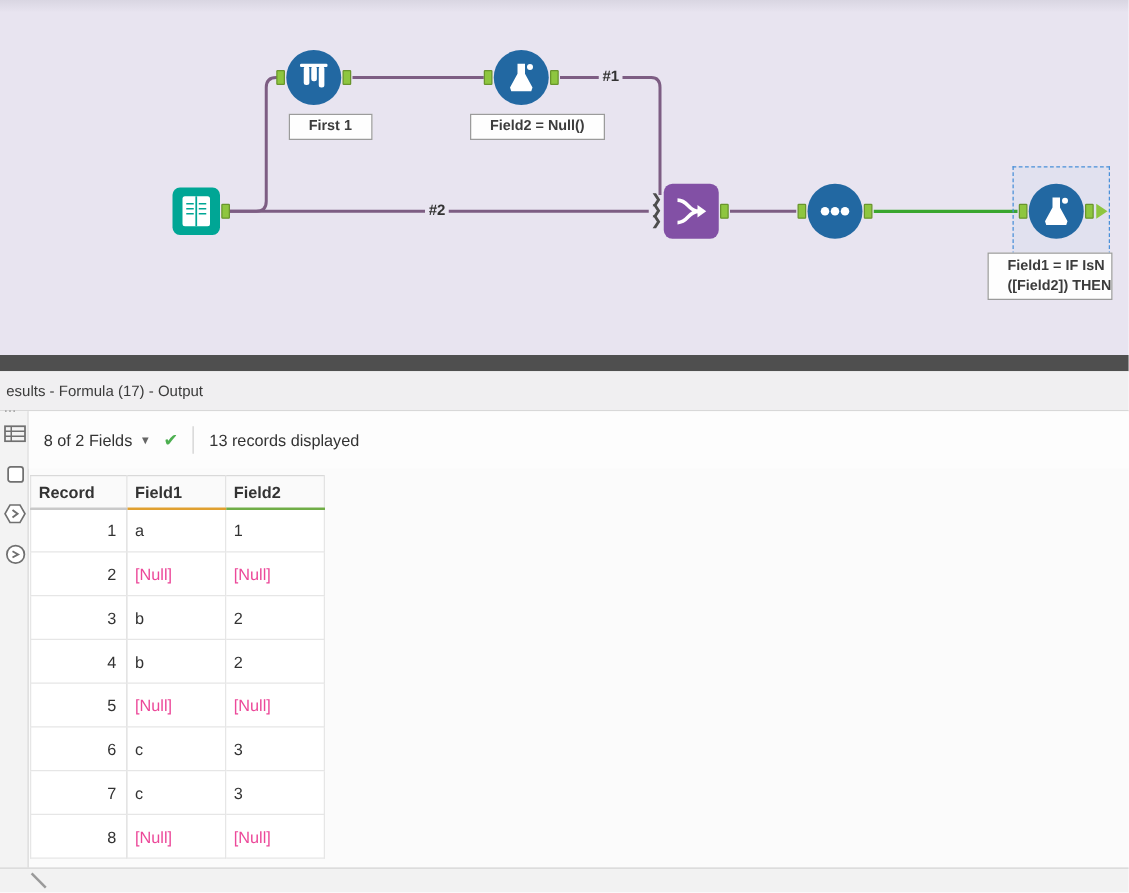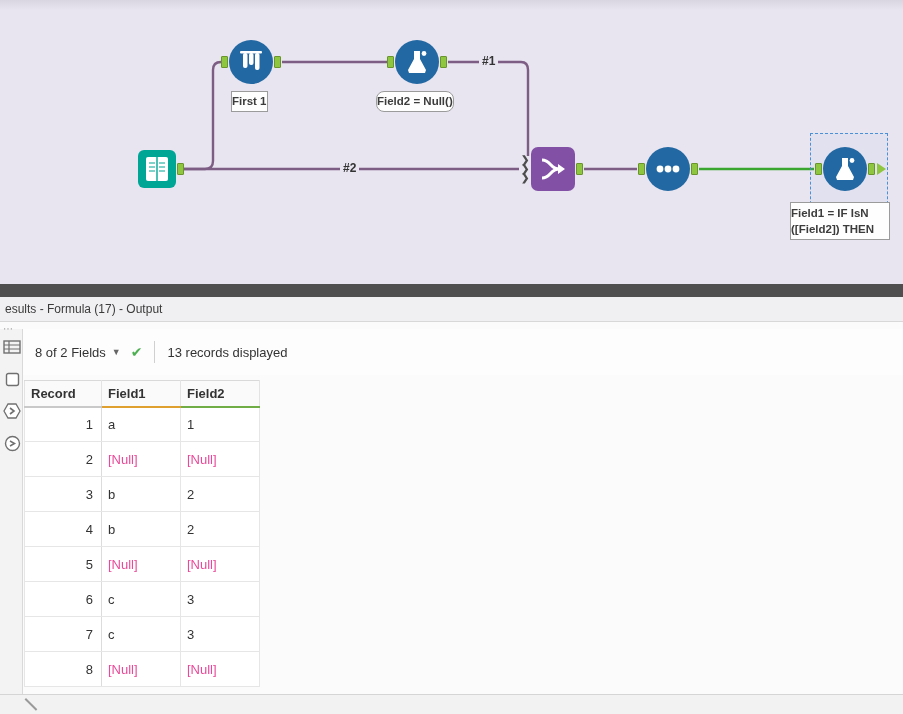--- a/index.html
+++ b/index.html
@@ -19,27 +19,27 @@
   .t-union { left:531px; top:147px; background:#8250a5; }
   .t-sort { left:646px; top:147px; background:#2268a2; }
   .t-formula2 { left:823px; top:147px; background:#2268a2; }
   .sel-rect { position:absolute; left:810px; top:133px; width:78px; height:76px;
               border:1px dashed #4a90d9; background:rgba(74,144,217,0.04); }
   .anchor { position:absolute; width:7px; height:12px; background:#8ec63f; border:1px solid #69952c; border-radius:1px; }
   .out-arrow { position:absolute; width:0; height:0; border-top:6px solid transparent;
                border-bottom:6px solid transparent; border-left:9px solid #8ec63f; }
   .chev { position:absolute; color:#4d4d4d; font-size:10px; font-weight:bold; line-height:8px; }
   .lbl { position:absolute; background:#fefefe; border:1px solid #9b9b9b; color:#3c3c3c;
-         font-size:11.5px; font-weight:bold; padding:2px 0; line-height:15px; white-space:nowrap; }
+         font-size:11.5px; font-weight:bold; padding:2px 15px; line-height:15px; white-space:nowrap; }
   .wire-tag { position:absolute; background:#e8e4f0; color:#333; font-size:12px; font-weight:bold;
               padding:0 3px; }
 
   
   #divider { position:absolute; left:0; top:284px; width:903px; height:13px; background:#4f4f4f; }
-  #res-title { position:absolute; left:0; top:297px; width:903px; height:25px; background:#f0eff1;
+  #res-title { position:absolute; left:0; top:297px; width:903px; height:32px; background:#f0eff1;
                border-bottom:1px solid #d8d8d8; color:#3b3b3b; font-size:12px; display:flex;
                align-items:center; padding-left:5px; }
   #toolbar { position:absolute; left:23px; top:329px; width:880px; height:46px; background:#fdfdfd;
              display:flex; align-items:center; }
   .fields-dd { display:flex; align-items:center; margin-left:12px; font-size:13px; color:#333; cursor:default; }
   .caret { font-size:9px; color:#666; margin-left:6px; }
   .check { color:#4caf50; font-size:14px; margin-left:10px; }
   .vsep { width:1px; height:22px; background:#d0d0d0; margin:0 12px; }
   .records { font-size:13px; color:#333; }
   .searchbox { position:absolute; left:534px; top:9px; width:322px; height:28px; background:#fff;
@@ -118,21 +118,21 @@
     <div class="lbl" style="left:231px; top:91px;">First 1</div>
 
     <div class="tool tool-circ t-formula1">
       <svg width="44" height="44" viewBox="0 0 44 44">
         <polygon points="19,11 25,11 25,19 31,30 30,33 14,33 13,30 19,19" fill="#fff"></polygon>
         <circle cx="29" cy="13.5" r="2.4" fill="#fff"></circle>
       </svg>
     </div>
     <div class="anchor" style="left:387px; top:56px;"></div>
     <div class="anchor" style="left:440px; top:56px;"></div>
-    <div class="lbl" style="left:376px; top:91px;border-radius:8px;">Field2 = Null()</div>
+    <div class="lbl" style="left:376px; top:91px;">Field2 = Null()</div>
 
     <div class="tool tool-sq t-union">
       <svg width="44" height="44" viewBox="0 0 44 44">
         <path d="M11 13 C20 13 19 22 28 22" fill="none" stroke="#fff" stroke-width="3"></path>
         <path d="M11 31 C20 31 19 22 28 22" fill="none" stroke="#fff" stroke-width="3"></path>
         <polygon points="27,17 34,22 27,27" fill="#fff"></polygon>
       </svg>
     </div>
     <span class="chev" style="left:521px; top:156px;">❯</span>
     <span class="chev" style="left:521px; top:165px;">❯</span>

